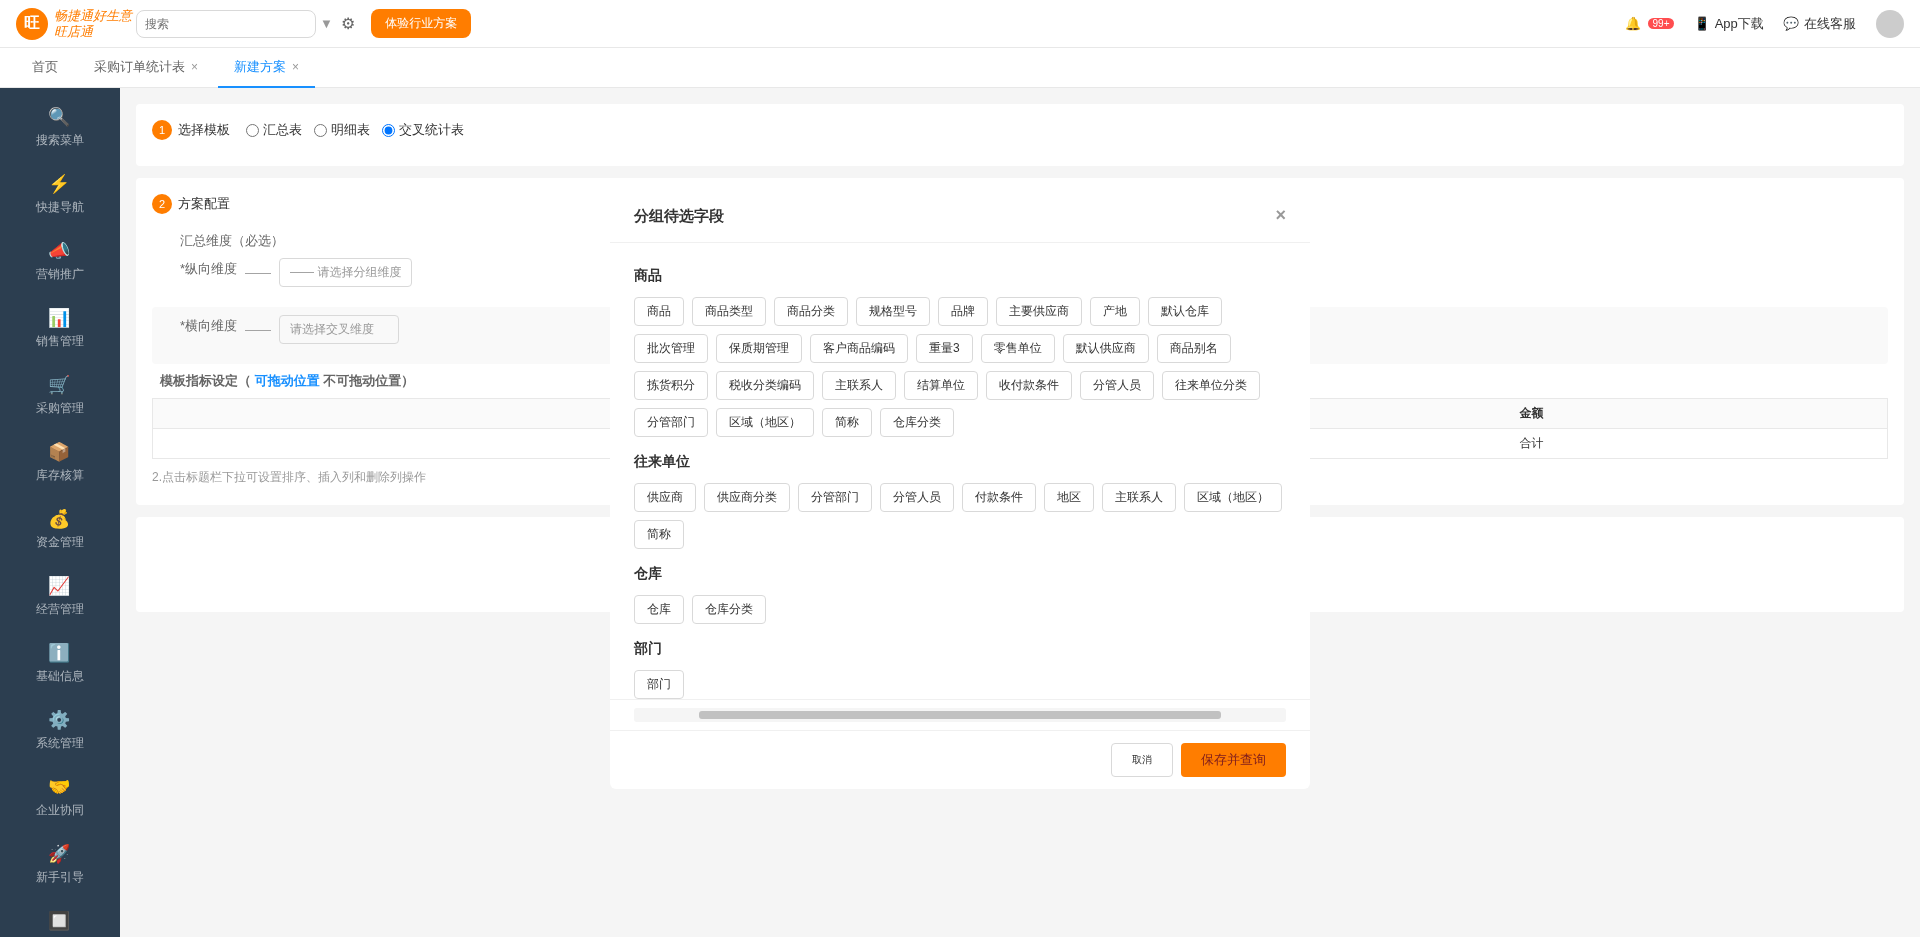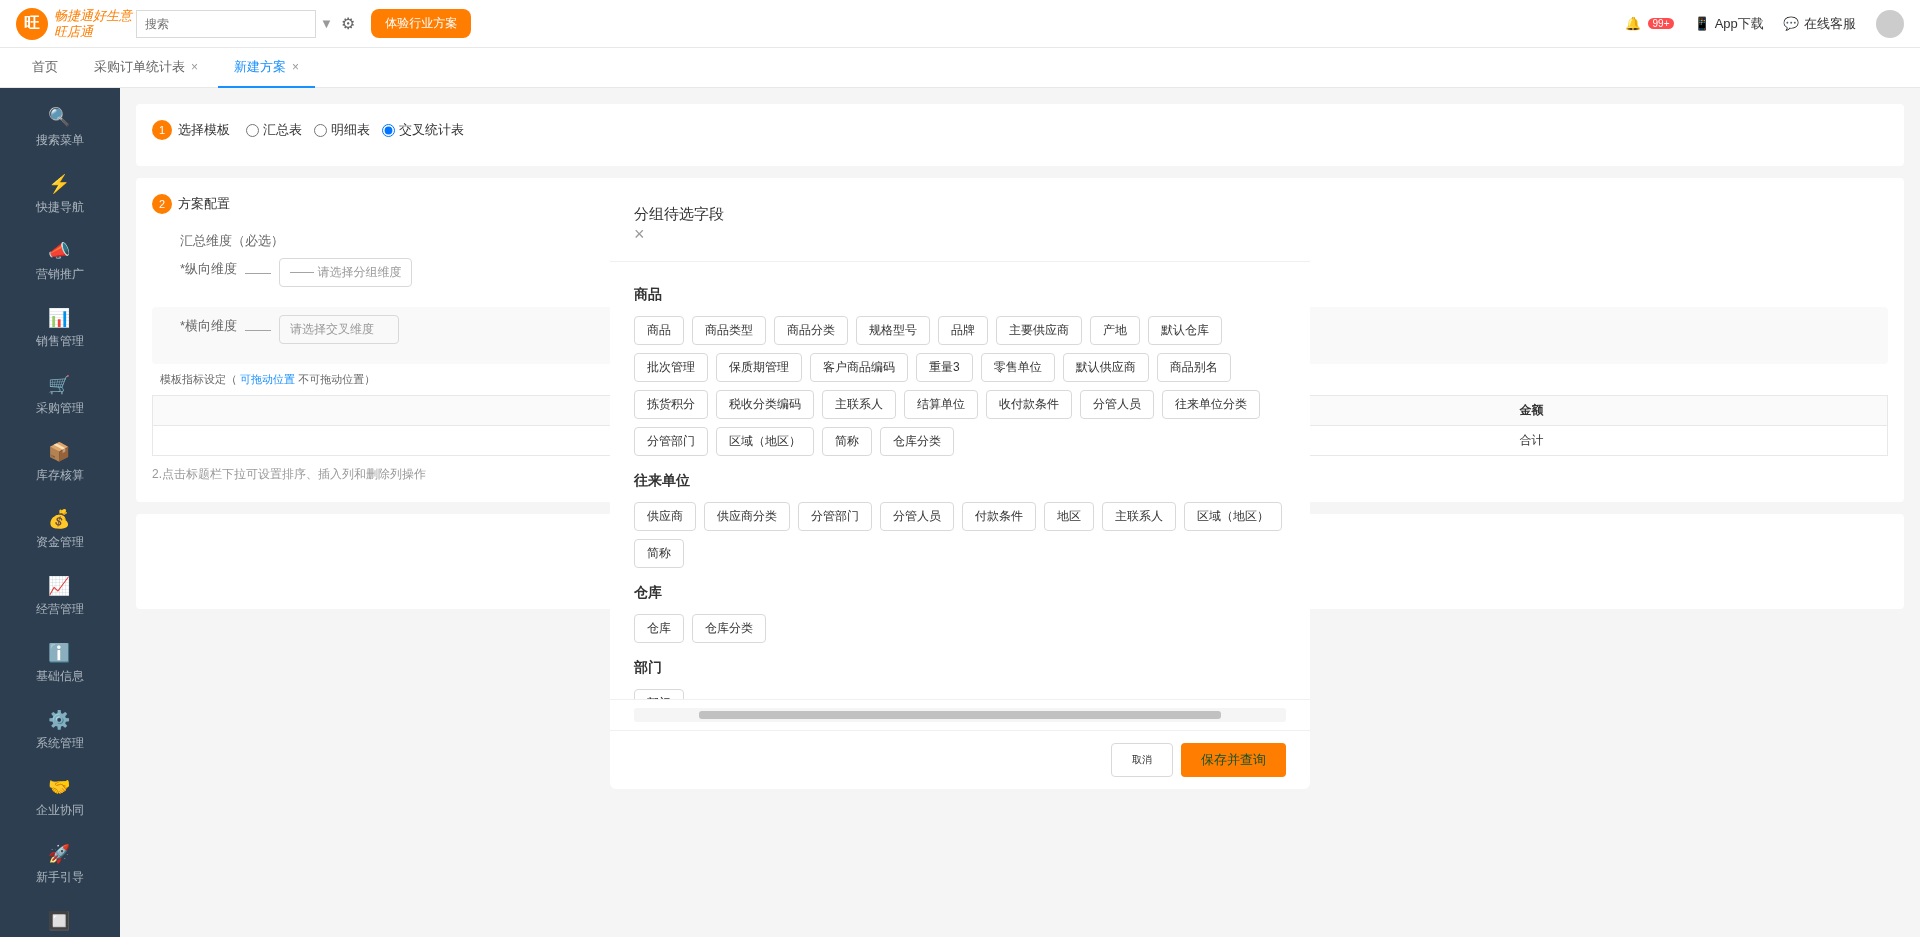--- a/index.html
+++ b/index.html
@@ -3,21 +3,21 @@
   <meta charset="utf-8">
   <style>
     * { box-sizing: border-box; margin: 0; padding: 0; }
     body { font-family: 'Microsoft YaHei', Arial, sans-serif; font-size: 13px; background: #f0f2f5; color: #333; width: 1920px; height: 937px; overflow: hidden; }
 
     
     .top-header { height: 48px; background: #fff; display: flex; align-items: center; padding: 0 16px; border-bottom: 1px solid #e8e8e8; position: relative; z-index: 10; }
     .logo-area { width: 120px; display: flex; align-items: center; gap: 6px; }
     .logo-icon { width: 32px; height: 32px; background: #ff7d00; border-radius: 50%; display: flex; align-items: center; justify-content: center; color: white; font-size: 16px; font-weight: bold; }
     .logo-text { color: #ff7d00; font-size: 13px; line-height: 1.2; font-style: italic; }
-    .search-input { width: 180px; height: 28px; border: 1px solid #d9d9d9; border-radius: 0; padding: 0 8px; font-size: 12px; }
+    .search-input { width: 180px; height: 28px; border: 1px solid #d9d9d9; border-radius: 8px; padding: 0 8px; font-size: 12px; }
     .search-arrow { margin-left: 4px; color: #999; cursor: pointer; }
     .gear-btn { margin-left: 8px; color: #666; cursor: pointer; font-size: 16px; }
     .experience-btn { margin-left: 16px; background: #ff7d00; color: white; border: none; border-radius: 8px; padding: 6px 14px; cursor: pointer; font-size: 12px; }
     .header-right { margin-left: auto; display: flex; align-items: center; gap: 20px; font-size: 13px; color: #333; }
     .badge { background: #ff4d4f; color: white; border-radius: 10px; padding: 0 5px; font-size: 10px; margin-left: 2px; }
     .header-right-item { display: flex; align-items: center; gap: 4px; cursor: pointer; }
     .avatar { width: 28px; height: 28px; border-radius: 50%; background: #ccc; }
 
     
     .tab-bar { height: 40px; background: #fff; display: flex; align-items: center; padding: 0 16px; border-bottom: 1px solid #e8e8e8; gap: 4px; }
@@ -34,33 +34,33 @@
     
     .main-content { flex: 1; background: #f5f5f5; padding: 16px; overflow: auto; position: relative; }
     .page-title { font-size: 14px; color: #333; margin-bottom: 16px; }
     .content-card { background: white; border-radius: 4px; padding: 16px; margin-bottom: 12px; }
 
     
     .overlay { position: fixed; top: 0; left: 0; width: 1920px; height: 937px; background: rgba(0,0,0,0.45); z-index: 100; display: flex; align-items: center; justify-content: center; }
 
     
     .modal { background: white; border-radius: 6px; width: 700px; max-height: 600px; display: flex; flex-direction: column; position: relative; }
-    .modal-header { display: flex; align-items: flex-start; justify-content: space-between; padding: 16px 24px; border-bottom: 1px solid #f0f0f0; font-size: 15px; font-weight: 400; color: #333; flex-direction: column; }
+    .modal-header { display: flex; align-items: flex-end; justify-content: space-between; padding: 16px 24px; border-bottom: 1px solid #f0f0f0; font-size: 15px; font-weight: 700; color: #333; }
     .modal-close { cursor: pointer; color: #999; font-size: 18px; }
     .modal-body { flex: 1; overflow-y: auto; padding: 16px 24px; }
     .modal-footer { padding: 12px 24px; display: flex; justify-content: flex-end; gap: 8px; border-top: 1px solid #f0f0f0; }
 
     
     .section-title { font-size: 14px; font-weight: 600; color: #333; margin-bottom: 12px; margin-top: 8px; }
     .tag-grid { display: flex; flex-wrap: wrap; gap: 8px; margin-bottom: 16px; }
     .tag-item { border: 1px solid #d9d9d9; border-radius: 4px; padding: 5px 12px; font-size: 12px; color: #333; cursor: pointer; background: white; }
 
     
     .btn-cancel { background: white; border: 1px solid #d9d9d9; color: #333; padding: 8px 20px; border-radius: 4px; cursor: pointer; font-size: 10px; }
-    .btn-confirm { background: #ff7d00; border: none; color: #14532d; padding: 8px 20px; border-radius: 4px; cursor: pointer; font-size: 13px; }
+    .btn-confirm { background: #ff7d00; border: none; color: #7f1d1d; padding: 8px 20px; border-radius: 4px; cursor: pointer; font-size: 13px; }
 
     
     .modal-body::-webkit-scrollbar { width: 6px; }
     .modal-body::-webkit-scrollbar-track { background: #f1f1f1; }
     .modal-body::-webkit-scrollbar-thumb { background: #c1c1c1; border-radius: 3px; }
 
     
     .bg-section { margin-bottom: 12px; }
     .step-badge { display: inline-flex; align-items: center; justify-content: center; width: 20px; height: 20px; background: #ff7d00; color: white; border-radius: 50%; font-size: 11px; margin-right: 6px; }
     .radio-group { display: flex; align-items: center; gap: 12px; font-size: 13px; color: #333; }
@@ -230,21 +230,21 @@
               <div class="select-box">—— 请选择分组维度</div>
             </div>
           </div>
           <div style="padding:8px 0 12px 28px;background:#f9f9f9;border-radius:4px;">
             <div class="select-row">
               <span class="sub-label">*横向维度</span>
               <span class="arrow-right">——</span>
               <div class="select-box">请选择交叉维度</div>
             </div>
           </div>
-          <div style="padding:8px 0 0 8px;font-size:11px;color:#666;">
+          <div style="padding:8px 0 0 8px;font-size:13px;color:#666;font-weight:bold;">
             <span>模板指标设定（</span>
             <span style="color:#1890ff;">可拖动位置</span>
             <span>不可拖动位置）</span>
           </div>
           <div style="padding:8px 0;">
             <table class="table-stats">
               <thead>
                 <tr>
                   <th>
                     <span>主数量</span> <span>▾</span>

